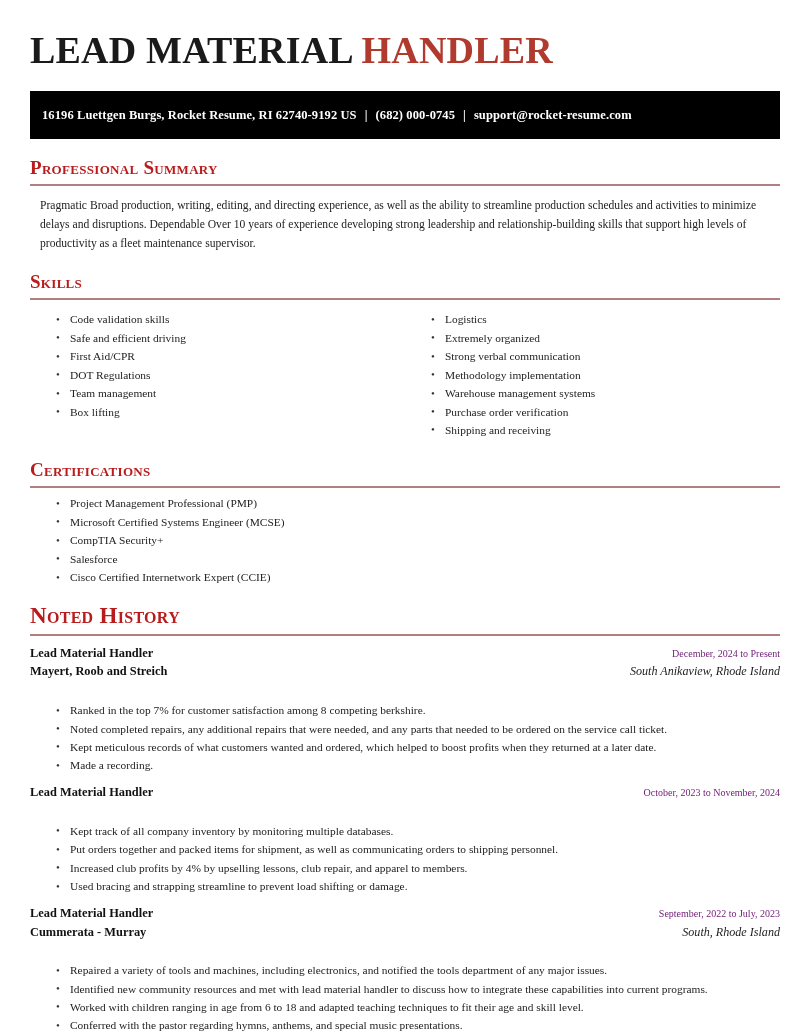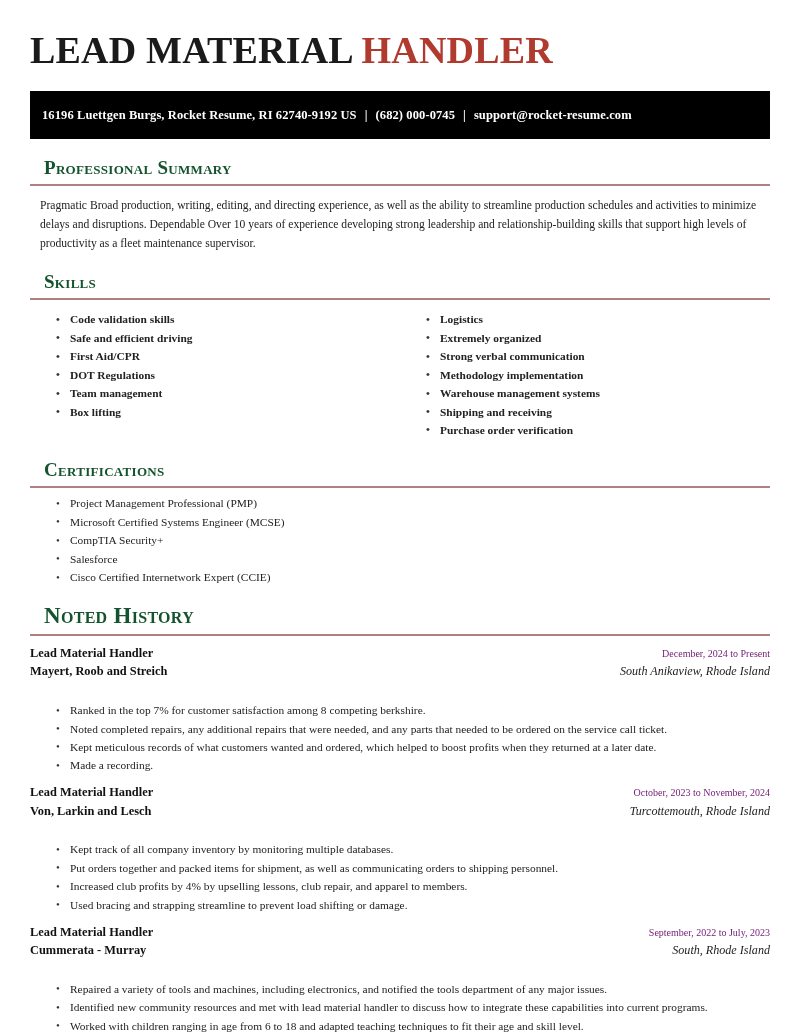--- a/index.html
+++ b/index.html
@@ -10,21 +10,21 @@
   body {
     width: 800px;
     height: 1035px;
     font-family: "Liberation Serif", "DejaVu Serif", serif;
     color: #1a1a1a;
     overflow: hidden;
   }
   .page {
     width: 800px;
     height: 1035px;
-    padding: 26px 30px 0 30px;
+    padding: 26px 20px 0 30px;
     position: relative;
   }
 
   
   .name-title {
     font-size: 38px;
     font-weight: bold;
     letter-spacing: 0.2px;
     line-height: 1.08;
     margin: 4px 0 0 0;
@@ -54,22 +54,22 @@
   }
 
   
   .section { margin-top: 19px; }
   .section-heading {
     font-size: 19px;
     font-weight: bold;
     font-variant: small-caps;
     letter-spacing: 0.3px;
     line-height: 1;
-    margin: 0 0 7px 14px;
-    color: #14532d;
+    margin: 0 0 7px 0;
+    color: #b91c1c;
   }
   .section-heading.big { font-size: 23px; }
   .rule {
     border: 0;
     border-top: 2px solid #b08080;
     margin: 0 0 8px 0;
     width: 100%;
   }
 
   
@@ -100,21 +100,20 @@
     position: absolute;
     left: 0;
     top: -0.5px;
     font-size: 11px;
     color: #333333;
   }
 
   .two-col {
     display: flex;
     gap: 0;
-    font-weight: bold;
   }
   .two-col > .col { width: 50%; }
 
   
   .job { margin-top: 10px; }
   .job:first-of-type { margin-top: 3px; }
   .job-row {
     display: flex;
     justify-content: space-between;
     align-items: baseline;
@@ -178,22 +177,22 @@
           <li>Box lifting</li>
         </ul>
       </div>
       <div class="col">
         <ul class="bullets">
           <li>Logistics</li>
           <li>Extremely organized</li>
           <li>Strong verbal communication</li>
           <li>Methodology implementation</li>
           <li>Warehouse management systems</li>
+          <li>Purchase order verification</li>
           <li>Shipping and receiving</li>
-          <li>Purchase order verification</li>
         </ul>
       </div>
     </div>
   </div>
 
   <div class="section">
     <h2 class="section-heading">Certifications</h2>
     <hr class="rule">
     <ul class="bullets">
       <li>Project Management Professional (PMP)</li>
@@ -223,24 +222,20 @@
         <li>Kept meticulous records of what customers wanted and ordered, which helped to boost profits when they returned at a later date.</li>
         <li>Made a recording.</li>
       </ul>
     </div>
 
     <div class="job">
       <div class="job-row">
         <span class="job-title">Lead Material Handler</span>
         <span class="job-dates">October, 2023 to November, 2024</span>
       </div>
-      <div class="job-row">
-        <span class="job-company">Von, Larkin and Lesch</span>
-        <span class="job-location">Turcottemouth, Rhode Island</span>
-      </div>
       <ul class="bullets">
         <li>Kept track of all company inventory by monitoring multiple databases.</li>
         <li>Put orders together and packed items for shipment, as well as communicating orders to shipping personnel.</li>
         <li>Increased club profits by 4% by upselling lessons, club repair, and apparel to members.</li>
         <li>Used bracing and strapping streamline to prevent load shifting or damage.</li>
       </ul>
     </div>
 
     <div class="job">
       <div class="job-row">

